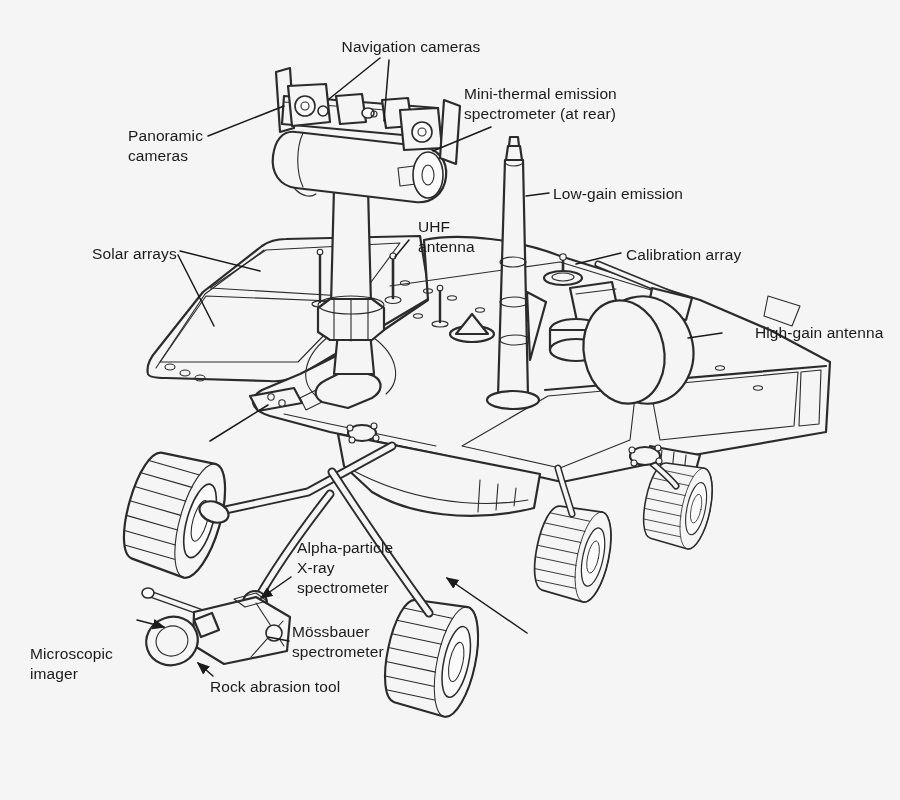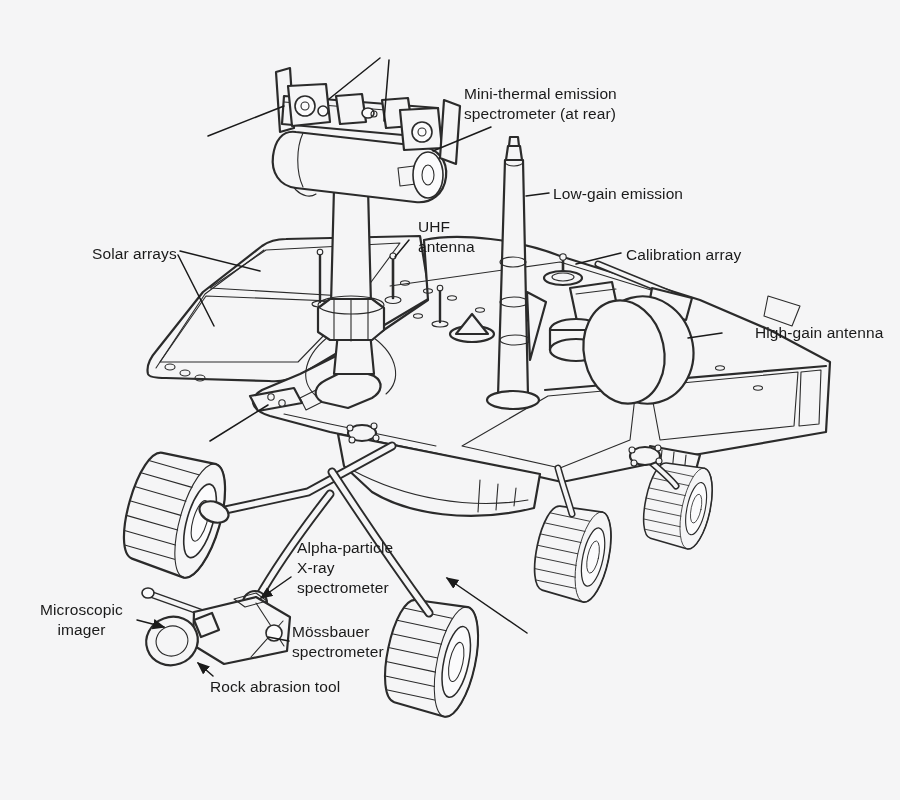--- a/index.html
+++ b/index.html
@@ -7,21 +7,21 @@
   #stage {
     position:relative; width:900px; height:800px;
     background:#f5f5f6; overflow:hidden;
   }
   #art { position:absolute; left:0; top:0; }
   .lbl {
     position:absolute; font-size:15.5px; line-height:20px;
     color:#1a1a1a; white-space:pre-line; letter-spacing:0.1px;
   }
   .lbl.center { text-align:center; }
-  .lbl.right  { text-align:center; }
+  .lbl.right  { text-align:left;margin-top:44px; }
   
   .fill  { fill:#f5f5f6; stroke:#2b2b2b; stroke-width:2.2; stroke-linejoin:round; }
   .fillw { fill:#fbfbfc; stroke:#2b2b2b; stroke-width:1.6; stroke-linejoin:round; }
   .ln    { fill:none; stroke:#2b2b2b; stroke-width:2.2; stroke-linecap:round; stroke-linejoin:round; }
   .thin  { fill:none; stroke:#2b2b2b; stroke-width:1.1; stroke-linecap:round; stroke-linejoin:round; }
   .tube-o{ fill:none; stroke:#2b2b2b; stroke-width:9;  stroke-linecap:round; }
   .tube-i{ fill:none; stroke:#f5f5f6; stroke-width:5.2; stroke-linecap:round; }
   .tube2-o{ fill:none; stroke:#2b2b2b; stroke-width:7;  stroke-linecap:round; }
   .tube2-i{ fill:none; stroke:#f5f5f6; stroke-width:4;  stroke-linecap:round; }
   .leader{ fill:none; stroke:#1a1a1a; stroke-width:1.5; stroke-linecap:round; }
@@ -249,20 +249,23 @@
       <path class="leader" d="M722,333 L688,338"></path>
       <path class="leader" d="M210,441 L268,405"></path>
       <path class="leader" d="M291,577 L261,598" marker-end="url(#arw)"></path>
       <path class="leader" d="M137,620 L164,627" marker-end="url(#arw)"></path>
       <path class="leader" d="M289,641 L268,637"></path>
       <path class="leader" d="M213,676 L198,663" marker-end="url(#arw)"></path>
       <path class="leader" d="M527,633 L447,578" marker-end="url(#arw)"></path>
     </g>
   </svg>
 
+  <div class="lbl center" style="left:330px; top:37px; width:162px;">Navigation cameras</div>
+  <div class="lbl" style="left:128px; top:126px;">Panoramic
+cameras</div>
   <div class="lbl" style="left:464px; top:84px;">Mini-thermal emission
 spectrometer (at rear)</div>
   <div class="lbl" style="left:553px; top:184px;">Low-gain emission</div>
   <div class="lbl" style="left:418px; top:217px;">UHF
 antenna</div>
   <div class="lbl" style="left:626px; top:245px;">Calibration array</div>
   <div class="lbl" style="left:92px; top:244px;">Solar arrays</div>
   <div class="lbl" style="left:727px; top:323px;margin-left:28px;">High-gain antenna</div>
   <div class="lbl" style="left:297px; top:538px;">Alpha-particle
 X-ray

